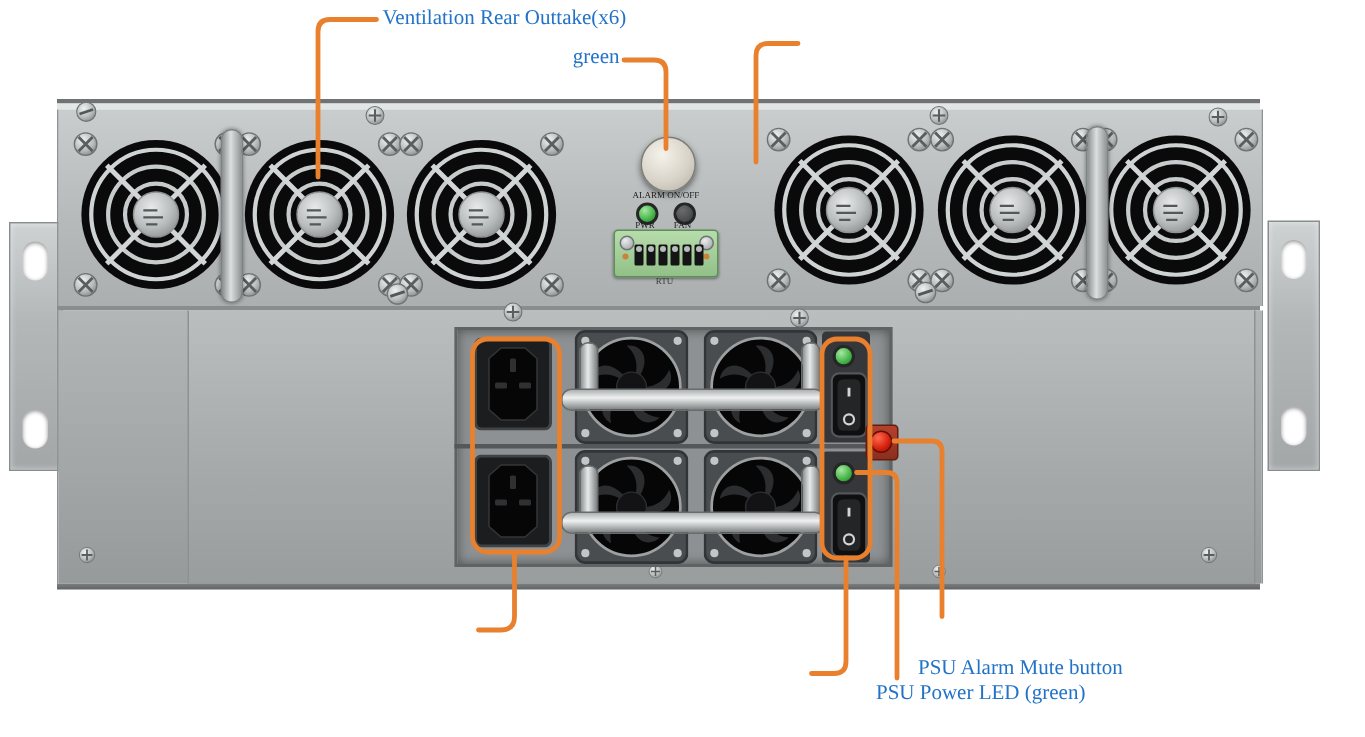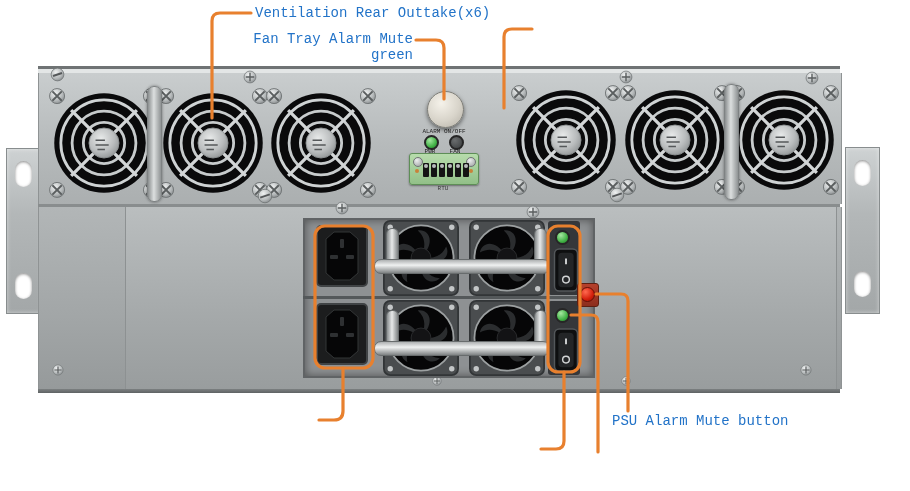--- a/index.html
+++ b/index.html
@@ -1,17 +1,17 @@
 <!DOCTYPE html>
 <html><head>
 <meta charset="utf-8">
 <style>
   html,body{margin:0;padding:0;background:#fff;}
   #canvas{position:relative;width:910px;height:491px;background:#fff;
-          font-family:Liberation Mono, monospace;overflow:hidden;}
+          font-family:Liberation Serif, serif;overflow:hidden;}
 
   
   .ear{position:absolute;background:linear-gradient(180deg,#ced2d3,#b3b7b8 40%,#a3a7a8);
        border:1px solid #888d8e;box-shadow:inset 0 0 4px rgba(255,255,255,.5);}
   .ear-hole{position:absolute;width:17px;height:26px;border-radius:9px;background:#fff;
             box-shadow:inset 0 1px 3px rgba(0,0,0,.45);}
 
   
   .chassis-top-edge{position:absolute;left:38px;top:66px;width:802px;height:3px;background:#6f7374;}
   .chassis-lip{position:absolute;left:38px;top:69px;width:802px;height:4px;background:#e3e6e6;}
@@ -300,18 +300,18 @@
       <rect x="548" y="226" width="32" height="146" rx="10"></rect>
       <path d="M343,368 V411 Q343,420 334,420 H319"></path>
       <path d="M564,372 V441 Q564,449 556,449 H541"></path>
       <path d="M596,294 H621 Q628,294 628,301 V411"></path>
       <path d="M571,315 H591 Q598,315 598,322 V452"></path>
     </g>
   </svg>
 
   <div class="lbl" style="left:255px;top:5px;">Ventilation Rear Outtake(x6)</div>
   <div class="lbl r" style="left:230px;top:31px;width:183px;">
-    <div>Fan Tray Alarm Mute</div>
     <div>green</div>
   </div>
-  <div class="lbl" style="left:612px;top:413px;">PSU Alarm Mute button</div>
+  <div class="lbl" style="left:612px;top:438px;">PSU Alarm Mute button</div>
+  <div class="lbl" style="left:584px;top:455px;">PSU Power LED (green)</div>
 
 </div>
 
 </body></html>

